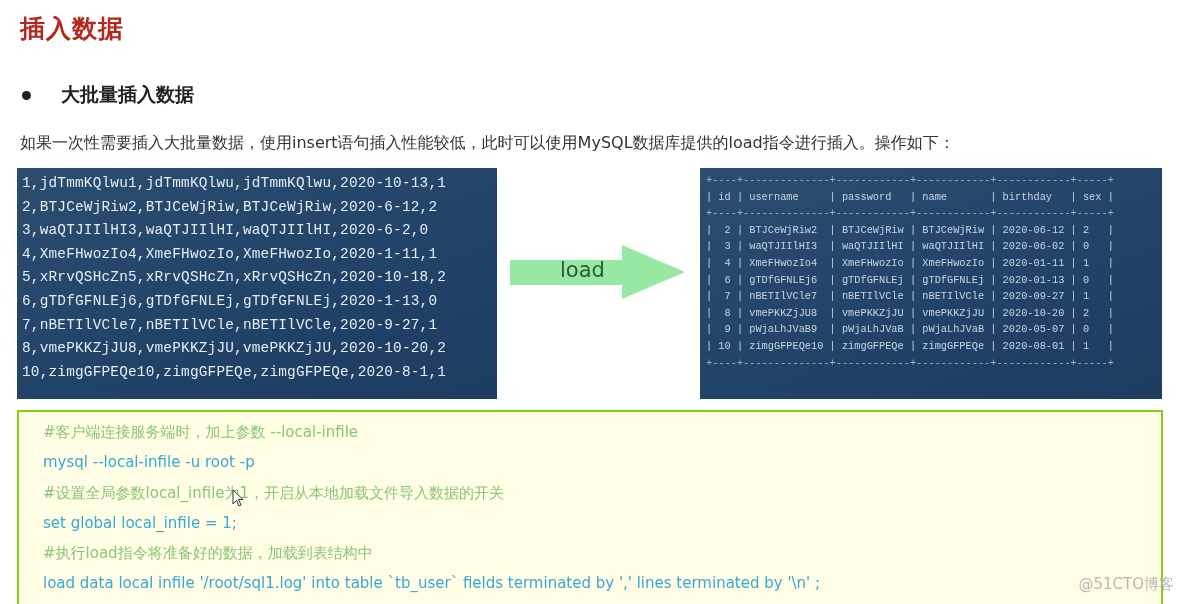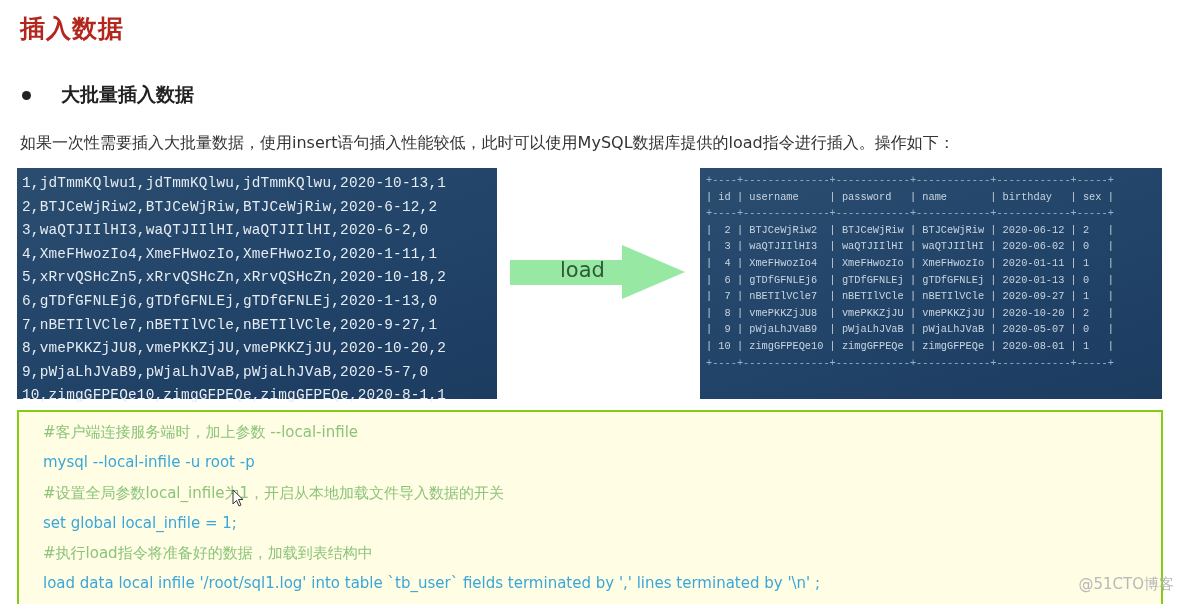--- a/index.html
+++ b/index.html
@@ -73,21 +73,20 @@
 
 <div class="terminal">
   <div class="line">1,jdTmmKQlwu1,jdTmmKQlwu,jdTmmKQlwu,2020-10-13,1</div>
   <div class="line">2,BTJCeWjRiw2,BTJCeWjRiw,BTJCeWjRiw,2020-6-12,2</div>
   <div class="line">3,waQTJIIlHI3,waQTJIIlHI,waQTJIIlHI,2020-6-2,0</div>
   <div class="line">4,XmeFHwozIo4,XmeFHwozIo,XmeFHwozIo,2020-1-11,1</div>
   <div class="line">5,xRrvQSHcZn5,xRrvQSHcZn,xRrvQSHcZn,2020-10-18,2</div>
   <div class="line">6,gTDfGFNLEj6,gTDfGFNLEj,gTDfGFNLEj,2020-1-13,0</div>
   <div class="line">7,nBETIlVCle7,nBETIlVCle,nBETIlVCle,2020-9-27,1</div>
   <div class="line">8,vmePKKZjJU8,vmePKKZjJU,vmePKKZjJU,2020-10-20,2</div>
-  <div class="line">9,pWjaLhJVaB9,pWjaLhJVaB,pWjaLhJVaB,2020-5-7,0</div>
   <div class="line">10,zimgGFPEQe10,zimgGFPEQe,zimgGFPEQe,2020-8-1,1</div>
 </div>
 
 <div class="arrow-wrap">
   <svg width="175" height="55" viewBox="0 0 175 55">
     <polygon points="0,15 112,15 112,0 175,27 112,54 112,40 0,40" fill="#96e8a2"></polygon>
   </svg>
   <span class="arrow-label">load</span>
 </div>
 

